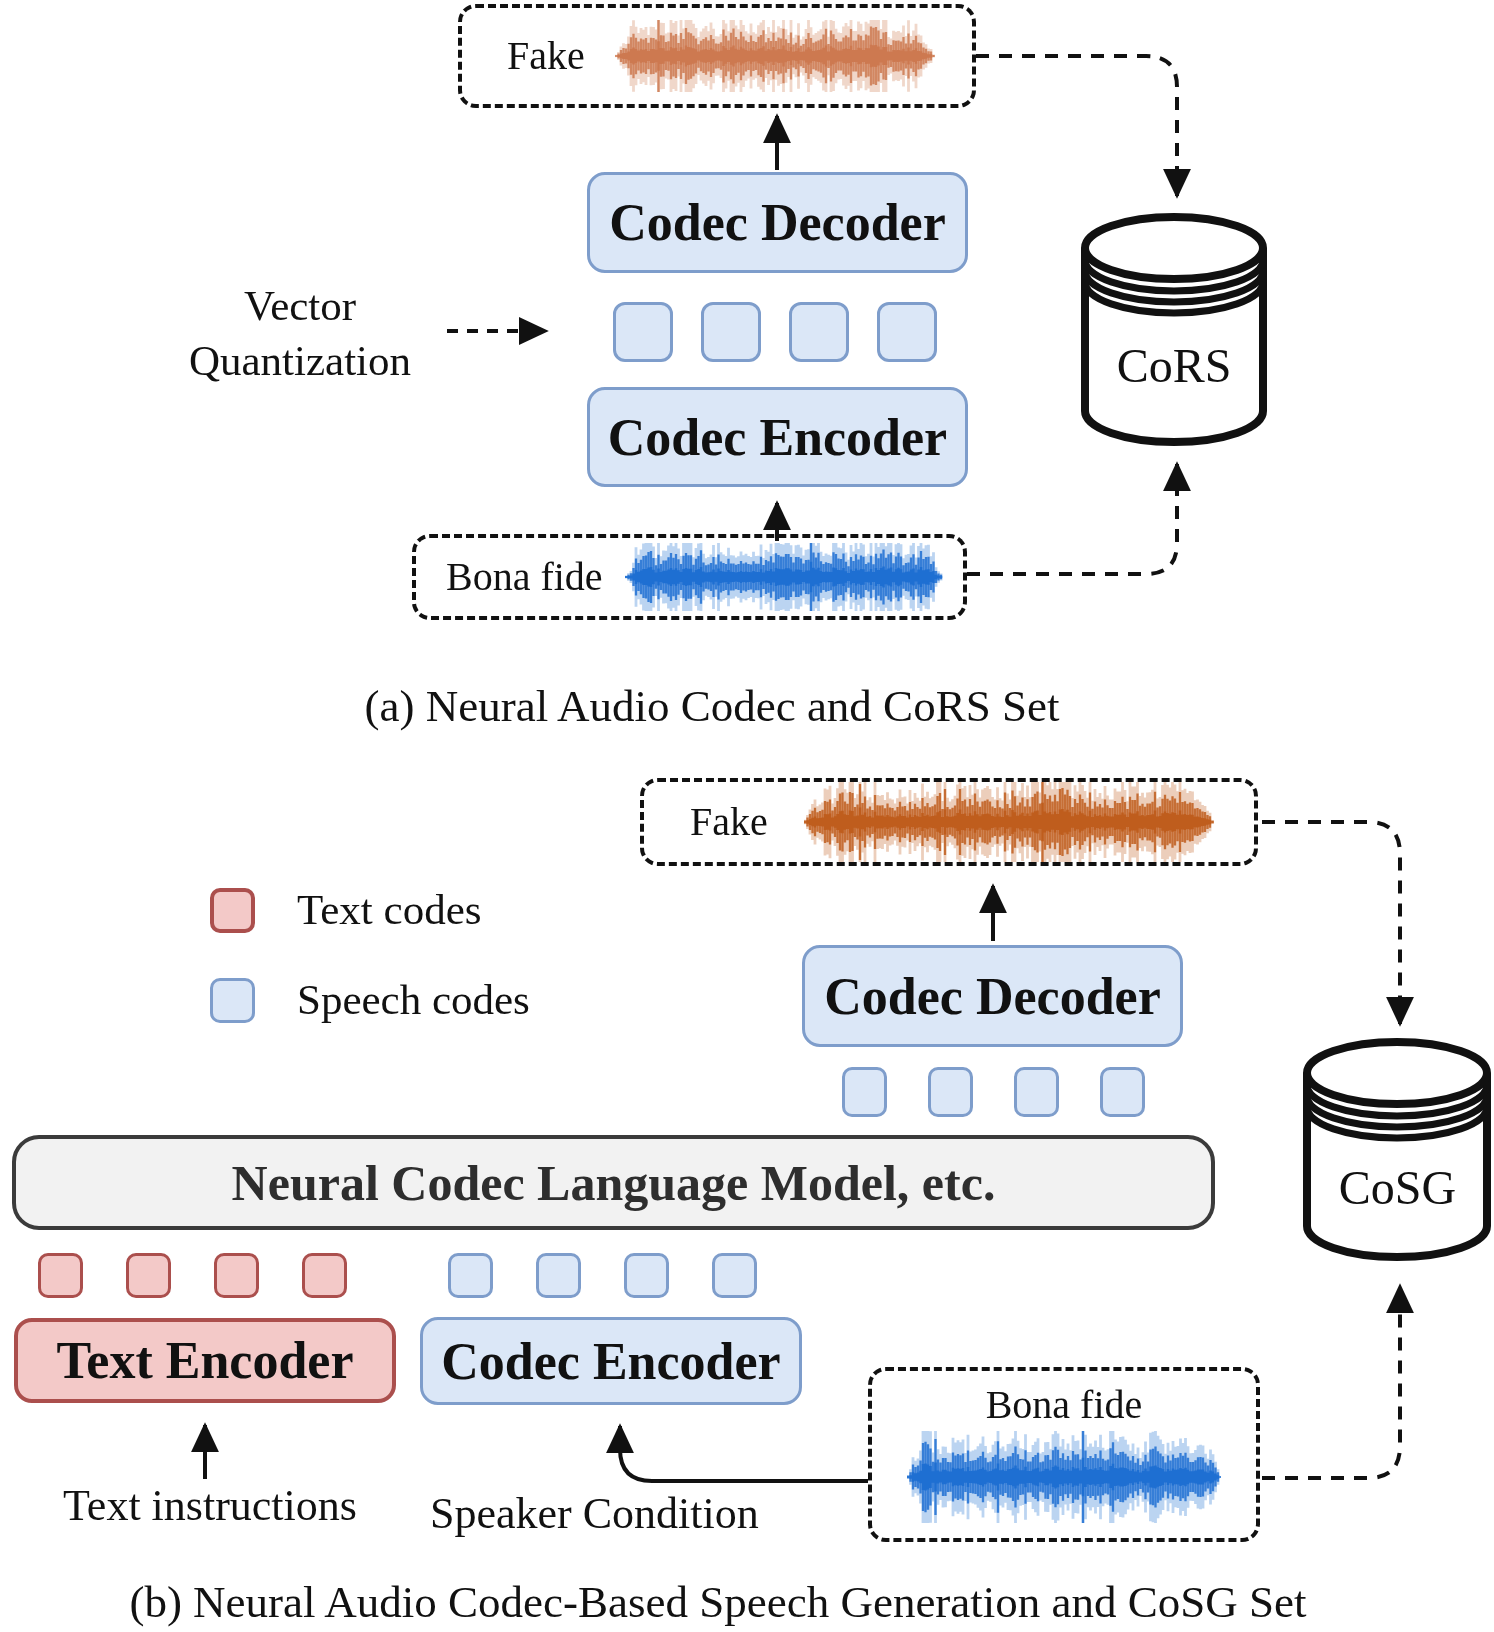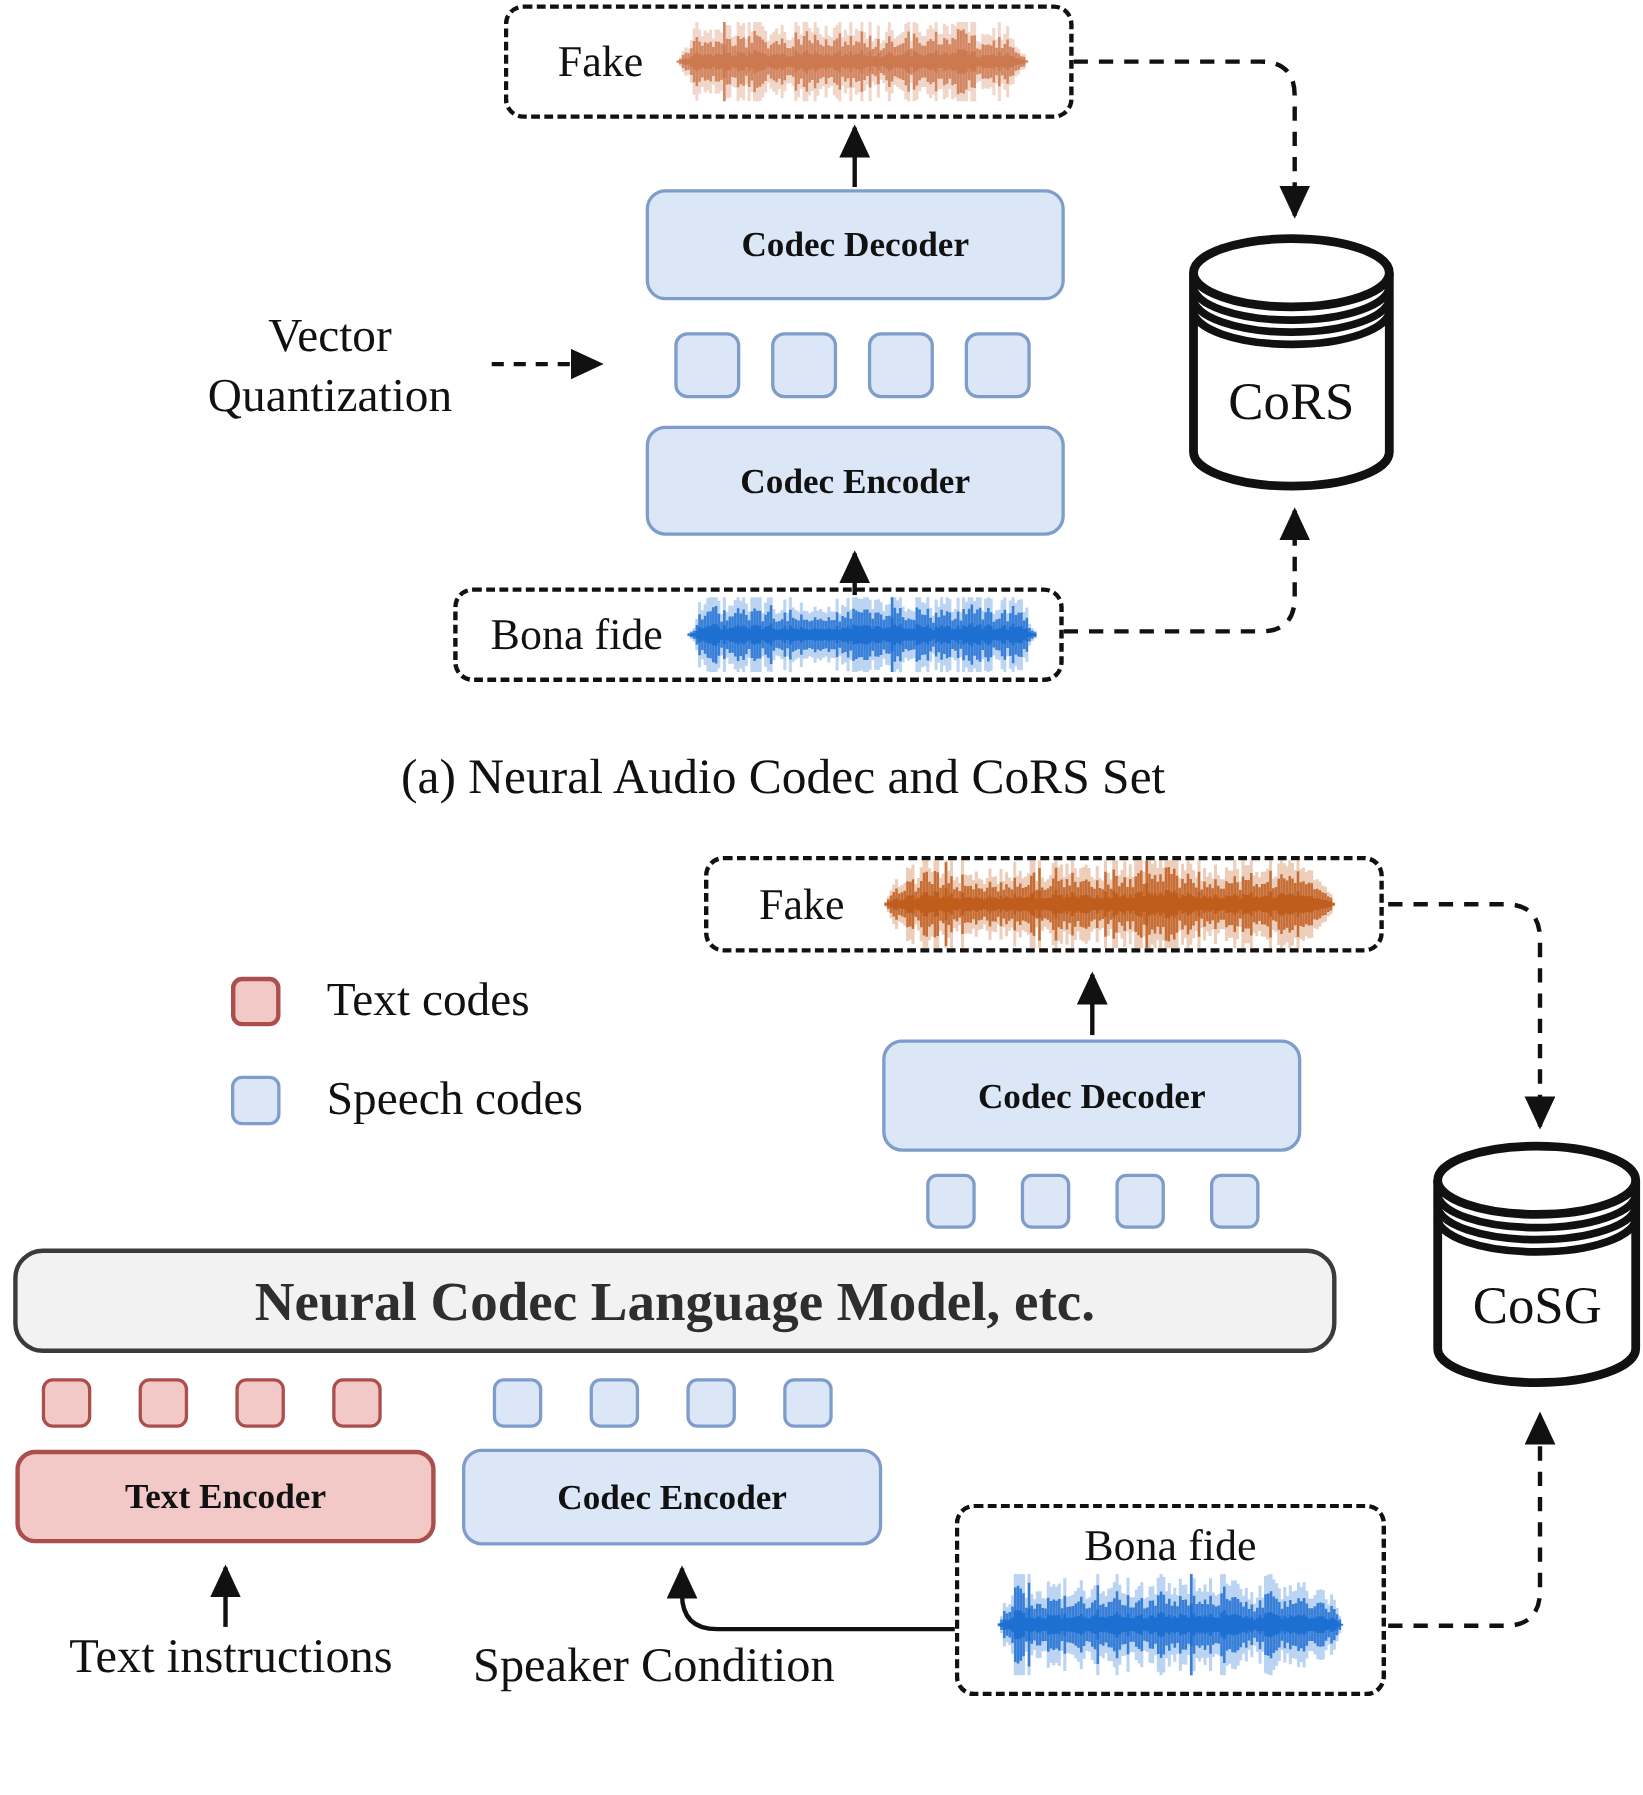--- a/index.html
+++ b/index.html
@@ -13,21 +13,21 @@
   
   .dashbox{
     border:4px dashed #111;border-radius:18px;display:flex;align-items:center;
     background:transparent;
   }
   .wave-label{font-size:40px;line-height:1;white-space:nowrap;text-align:center;}
 
   
   .module{
     display:flex;align-items:center;justify-content:center;
-    font-weight:700;font-size:32px;border-radius:18px;white-space:nowrap;
+    font-weight:700;font-size:52px;border-radius:18px;white-space:nowrap;
   }
   .module.speech{background:var(--speech-fill);border:3px solid var(--speech-border);}
   .module.textenc{background:var(--text-fill);border:4px solid var(--text-border);}
   .nclm{
     display:flex;align-items:center;justify-content:center;
     background:var(--nclm-fill);border:4px solid var(--nclm-border);
     border-radius:27px;font-weight:700;font-size:50px;color:#2e2e2e;white-space:nowrap;
   }
 
   
@@ -193,14 +193,15 @@
     <span class="wave-label">Bona fide</span>
     <svg class="wave" viewBox="0 0 314 92" style="width: 314px; height: 92px;">
         <path d="M1 44.1L1 47.9M3.5 38.3L3.5 53.7M6 26.2L6 65.8M8.5 29.8L8.5 62.2M11 27.4L11 64.6M13.5 19.5L13.5 72.5M16 -8.3L16 100.3M18.5 -10.5L18.5 102.5M21 -6.4L21 98.4M23.5 0.2L23.5 91.8M26 21.5L26 70.5M28.5 -15.0L28.5 107.0M31 18.2L31 73.8M33.5 22.9L33.5 69.1M36 15.5L36 76.5M38.5 15.7L38.5 76.3M41 21.8L41 70.2M43.5 22.3L43.5 69.7M46 6.8L46 85.2M48.5 11.4L48.5 80.6M51 9.2L51 82.8M53.5 11.2L53.5 80.8M56 8.5L56 83.5M58.5 22.1L58.5 69.9M61 3.8L61 88.2M63.5 20.5L63.5 71.5M66 19.6L66 72.4M68.5 18.6L68.5 73.4M71 15.3L71 76.7M73.5 12.4L73.5 79.6M76 5.5L76 86.5M78.5 15.1L78.5 76.9M81 22.3L81 69.7M83.5 21.3L83.5 70.7M86 13.8L86 78.2M88.5 10.3L88.5 81.7M91 -11.2L91 103.2M93.5 17.6L93.5 74.4M96 15.5L96 76.5M98.5 20.2L98.5 71.8M101 13.1L101 78.9M103.5 12.7L103.5 79.3M106 7.4L106 84.6M108.5 -2.7L108.5 94.7M111 9.7L111 82.3M113.5 17.3L113.5 74.7M116 18.0L116 74.0M118.5 3.2L118.5 88.8M121 21.0L121 71.0M123.5 21.0L123.5 71.0M126 13.9L126 78.1M128.5 10.8L128.5 81.2M131 7.3L131 84.7M133.5 22.6L133.5 69.4M136 21.1L136 70.9M138.5 11.3L138.5 80.7M141 11.0L141 81.0M143.5 18.3L143.5 73.7M146 3.3L146 88.7M148.5 -2.4L148.5 94.4M151 2.5L151 89.5M153.5 15.6L153.5 76.4M156 8.1L156 83.9M158.5 18.5L158.5 73.5M161 12.4L161 79.6M163.5 19.3L163.5 72.7M166 4.2L166 87.8M168.5 10.0L168.5 82.0M171 9.5L171 82.5M173.5 18.2L173.5 73.8M176 -35.2L176 127.2M178.5 3.7L178.5 88.3M181 15.7L181 76.3M183.5 12.6L183.5 79.4M186 15.8L186 76.2M188.5 9.4L188.5 82.6M191 16.0L191 76.0M193.5 3.8L193.5 88.2M196 16.7L196 75.3M198.5 19.5L198.5 72.5M201 18.2L201 73.8M203.5 0.1L203.5 91.9M206 -9.7L206 101.7M208.5 8.6L208.5 83.4M211 10.6L211 81.4M213.5 5.9L213.5 86.1M216 5.6L216 86.4M218.5 8.7L218.5 83.3M221 13.4L221 78.6M223.5 19.7L223.5 72.3M226 12.6L226 79.4M228.5 23.0L228.5 69.0M231 16.5L231 75.5M233.5 26.9L233.5 65.1M236 21.2L236 70.8M238.5 10.4L238.5 81.6M241 21.4L241 70.6M243.5 1.8L243.5 90.2M246 0.7L246 91.3M248.5 -2.7L248.5 94.7M251 4.8L251 87.2M253.5 8.4L253.5 83.6M256 12.9L256 79.1M258.5 22.8L258.5 69.2M261 11.7L261 80.3M263.5 19.8L263.5 72.2M266 10.1L266 81.9M268.5 15.8L268.5 76.2M271 15.0L271 77.0M273.5 7.6L273.5 84.4M276 12.0L276 80.0M278.5 7.1L278.5 84.9M281 15.2L281 76.8M283.5 22.2L283.5 69.8M286 22.1L286 69.9M288.5 19.1L288.5 72.9M291 14.5L291 77.5M293.5 13.8L293.5 78.2M296 14.6L296 77.4M298.5 22.8L298.5 69.2M301 27.7L301 64.3M303.5 18.6L303.5 73.4M306 23.3L306 68.7M308.5 30.8L308.5 61.2M311 38.3L311 53.7M313.5 44.9L313.5 47.1" stroke="#1e6fd2" stroke-width="2.8" opacity="0.3" fill="none"></path>
         <path d="M1 44.8L1 47.2M3.5 41.2L3.5 50.8M6 33.6L6 58.4M8.5 35.9L8.5 56.1M11 34.4L11 57.6M13.5 29.4L13.5 62.6M16 12.1L16 79.9M18.5 10.7L18.5 81.3M21 13.2L21 78.8M23.5 17.4L23.5 74.6M26 30.7L26 61.3M28.5 7.9L28.5 84.1M31 28.6L31 63.4M33.5 31.6L33.5 60.4M36 27.0L36 65.0M38.5 27.1L38.5 64.9M41 30.9L41 61.1M43.5 31.2L43.5 60.8M46 21.5L46 70.5M48.5 24.4L48.5 67.6M51 23.0L51 69.0M53.5 24.3L53.5 67.7M56 22.6L56 69.4M58.5 31.1L58.5 60.9M61 19.6L61 72.4M63.5 30.0L63.5 62.0M66 29.5L66 62.5M68.5 28.9L68.5 63.1M71 26.8L71 65.2M73.5 25.0L73.5 67.0M76 20.7L76 71.3M78.5 26.7L78.5 65.3M81 31.2L81 60.8M83.5 30.5L83.5 61.5M86 25.9L86 66.1M88.5 23.7L88.5 68.3M91 10.2L91 81.8M93.5 28.2L93.5 63.8M96 26.9L96 65.1M98.5 29.9L98.5 62.1M101 25.4L101 66.6M103.5 25.2L103.5 66.8M106 21.9L106 70.1M108.5 15.6L108.5 76.4M111 23.3L111 68.7M113.5 28.1L113.5 63.9M116 28.5L116 63.5M118.5 19.2L118.5 72.8M121 30.4L121 61.6M123.5 30.4L123.5 61.6M126 25.9L126 66.1M128.5 24.0L128.5 68.0M131 21.8L131 70.2M133.5 31.3L133.5 60.7M136 30.4L136 61.6M138.5 24.3L138.5 67.7M141 24.1L141 67.9M143.5 28.7L143.5 63.3M146 19.3L146 72.7M148.5 15.8L148.5 76.2M151 18.8L151 73.2M153.5 27.0L153.5 65.0M156 22.3L156 69.7M158.5 28.8L158.5 63.2M161 25.0L161 67.0M163.5 29.3L163.5 62.7M166 19.9L166 72.1M168.5 23.5L168.5 68.5M171 23.2L171 68.8M173.5 28.6L173.5 63.4M176 -4.7L176 96.7M178.5 19.6L178.5 72.4M181 27.1L181 64.9M183.5 25.1L183.5 66.9M186 27.1L186 64.9M188.5 23.1L188.5 68.9M191 27.3L191 64.7M193.5 19.6L193.5 72.4M196 27.7L196 64.3M198.5 29.4L198.5 62.6M201 28.6L201 63.4M203.5 17.3L203.5 74.7M206 11.2L206 80.8M208.5 22.6L208.5 69.4M211 23.9L211 68.1M213.5 21.0L213.5 71.0M216 20.8L216 71.2M218.5 22.7L218.5 69.3M221 25.6L221 66.4M223.5 29.5L223.5 62.5M226 25.1L226 66.9M228.5 31.7L228.5 60.3M231 27.6L231 64.4M233.5 34.1L233.5 57.9M236 30.5L236 61.5M238.5 23.7L238.5 68.3M241 30.6L241 61.4M243.5 18.4L243.5 73.6M246 17.7L246 74.3M248.5 15.6L248.5 76.4M251 20.3L251 71.7M253.5 22.5L253.5 69.5M256 25.3L256 66.7M258.5 31.5L258.5 60.5M261 24.6L261 67.4M263.5 29.6L263.5 62.4M266 23.6L266 68.4M268.5 27.1L268.5 64.9M271 26.6L271 65.4M273.5 22.0L273.5 70.0M276 24.7L276 67.3M278.5 21.7L278.5 70.3M281 26.8L281 65.2M283.5 31.1L283.5 60.9M286 31.1L286 60.9M288.5 29.2L288.5 62.8M291 26.3L291 65.7M293.5 25.9L293.5 66.1M296 26.4L296 65.6M298.5 31.5L298.5 60.5M301 34.6L301 57.4M303.5 28.9L303.5 63.1M306 31.8L306 60.2M308.5 36.5L308.5 55.5M311 41.2L311 50.8M313.5 45.3L313.5 46.7" stroke="#1e6fd2" stroke-width="2.3" opacity="0.85" fill="none"></path>
         <path d="M1 45.6L1 46.4M3.5 44.2L3.5 47.8M6 41.3L6 50.7M8.5 42.2L8.5 49.8M11 41.6L11 50.4M13.5 39.7L13.5 52.3M16 33.1L16 58.9M18.5 32.6L18.5 59.4M21 33.5L21 58.5M23.5 35.1L23.5 56.9M26 40.2L26 51.8M28.5 31.5L28.5 60.5M31 39.4L31 52.6M33.5 40.5L33.5 51.5M36 38.8L36 53.2M38.5 38.8L38.5 53.2M41 40.3L41 51.7M43.5 40.4L43.5 51.6M46 36.7L46 55.3M48.5 37.8L48.5 54.2M51 37.3L51 54.7M53.5 37.7L53.5 54.3M56 37.1L56 54.9M58.5 40.3L58.5 51.7M61 36.0L61 56.0M63.5 39.9L63.5 52.1M66 39.7L66 52.3M68.5 39.5L68.5 52.5M71 38.7L71 53.3M73.5 38.0L73.5 54.0M76 36.4L76 55.6M78.5 38.7L78.5 53.3M81 40.4L81 51.6M83.5 40.1L83.5 51.9M86 38.4L86 53.6M88.5 37.5L88.5 54.5M91 32.4L91 59.6M93.5 39.3L93.5 52.7M96 38.8L96 53.2M98.5 39.9L98.5 52.1M101 38.2L101 53.8M103.5 38.1L103.5 53.9M106 36.8L106 55.2M108.5 34.4L108.5 57.6M111 37.4L111 54.6M113.5 39.2L113.5 52.8M116 39.3L116 52.7M118.5 35.8L118.5 56.2M121 40.1L121 51.9M123.5 40.1L123.5 51.9M126 38.4L126 53.6M128.5 37.6L128.5 54.4M131 36.8L131 55.2M133.5 40.4L133.5 51.6M136 40.1L136 51.9M138.5 37.8L138.5 54.2M141 37.7L141 54.3M143.5 39.4L143.5 52.6M146 35.9L146 56.1M148.5 34.5L148.5 57.5M151 35.7L151 56.3M153.5 38.8L153.5 53.2M156 37.0L156 55.0M158.5 39.5L158.5 52.5M161 38.0L161 54.0M163.5 39.7L163.5 52.3M166 36.1L166 55.9M168.5 37.4L168.5 54.6M171 37.3L171 54.7M173.5 39.4L173.5 52.6M176 26.7L176 65.3M178.5 36.0L178.5 56.0M181 38.8L181 53.2M183.5 38.1L183.5 53.9M186 38.8L186 53.2M188.5 37.3L188.5 54.7M191 38.9L191 53.1M193.5 36.0L193.5 56.0M196 39.1L196 52.9M198.5 39.7L198.5 52.3M201 39.4L201 52.6M203.5 35.1L203.5 56.9M206 32.8L206 59.2M208.5 37.1L208.5 54.9M211 37.6L211 54.4M213.5 36.5L213.5 55.5M216 36.4L216 55.6M218.5 37.1L218.5 54.9M221 38.3L221 53.7M223.5 39.7L223.5 52.3M226 38.1L226 53.9M228.5 40.5L228.5 51.5M231 39.0L231 53.0M233.5 41.5L233.5 50.5M236 40.1L236 51.9M238.5 37.5L238.5 54.5M241 40.2L241 51.8M243.5 35.5L243.5 56.5M246 35.2L246 56.8M248.5 34.4L248.5 57.6M251 36.2L251 55.8M253.5 37.1L253.5 54.9M256 38.1L256 53.9M258.5 40.5L258.5 51.5M261 37.9L261 54.1M263.5 39.8L263.5 52.2M266 37.5L266 54.5M268.5 38.8L268.5 53.2M271 38.6L271 53.4M273.5 36.9L273.5 55.1M276 37.9L276 54.1M278.5 36.8L278.5 55.2M281 38.7L281 53.3M283.5 40.3L283.5 51.7M286 40.3L286 51.7M288.5 39.6L288.5 52.4M291 38.5L291 53.5M293.5 38.4L293.5 53.6M296 38.5L296 53.5M298.5 40.5L298.5 51.5M301 41.7L301 50.3M303.5 39.5L303.5 52.5M306 40.6L306 51.4M308.5 42.4L308.5 49.6M311 44.2L311 47.8M313.5 45.7L313.5 46.3" stroke="#1e6fd2" stroke-width="2.5" opacity="1" fill="none"></path>
       </svg>
   </div>
 
   <div class="abs db-label" style="left:1307px;top:1160px;width:181px;">CoSG</div>
 
+  <div class="abs caption" style="left:0px;top:1576px;width:1436px;">(b) Neural Audio Codec-Based Speech Generation and CoSG Set</div>
 
 </div>
 
 </body></html>

